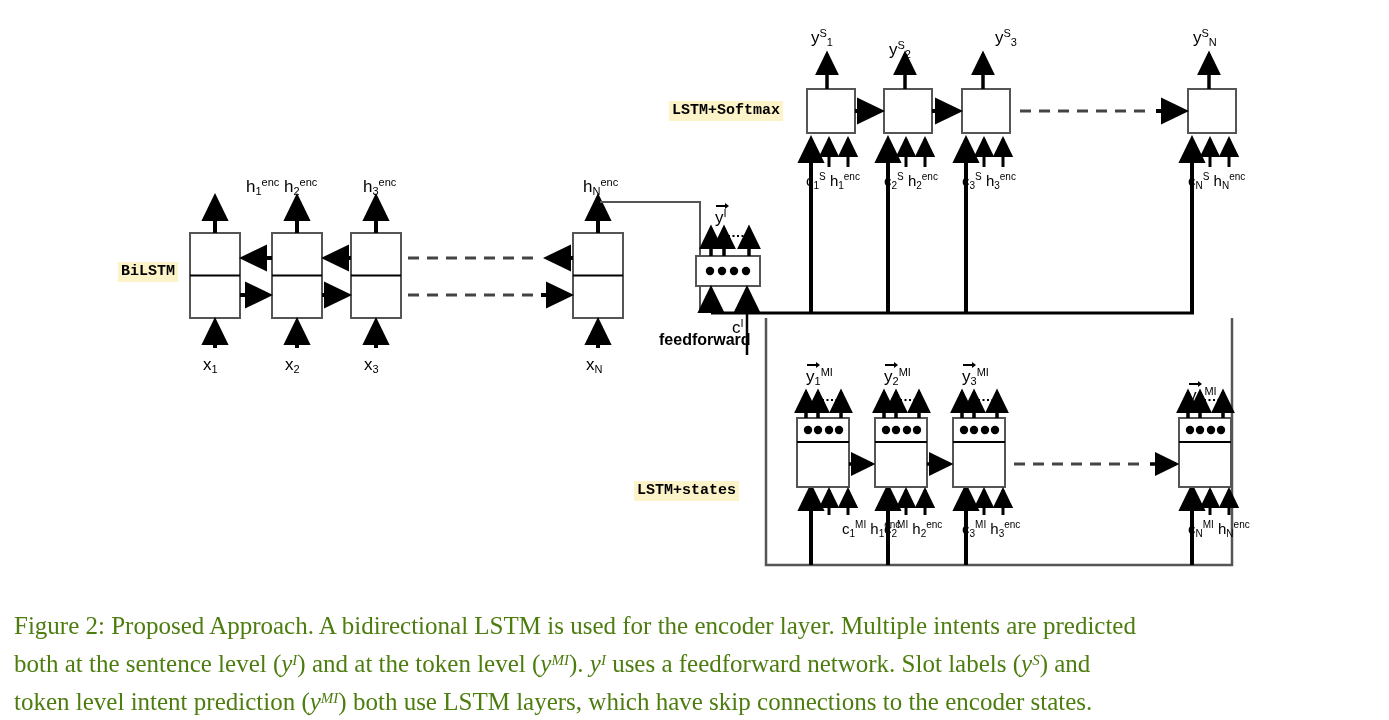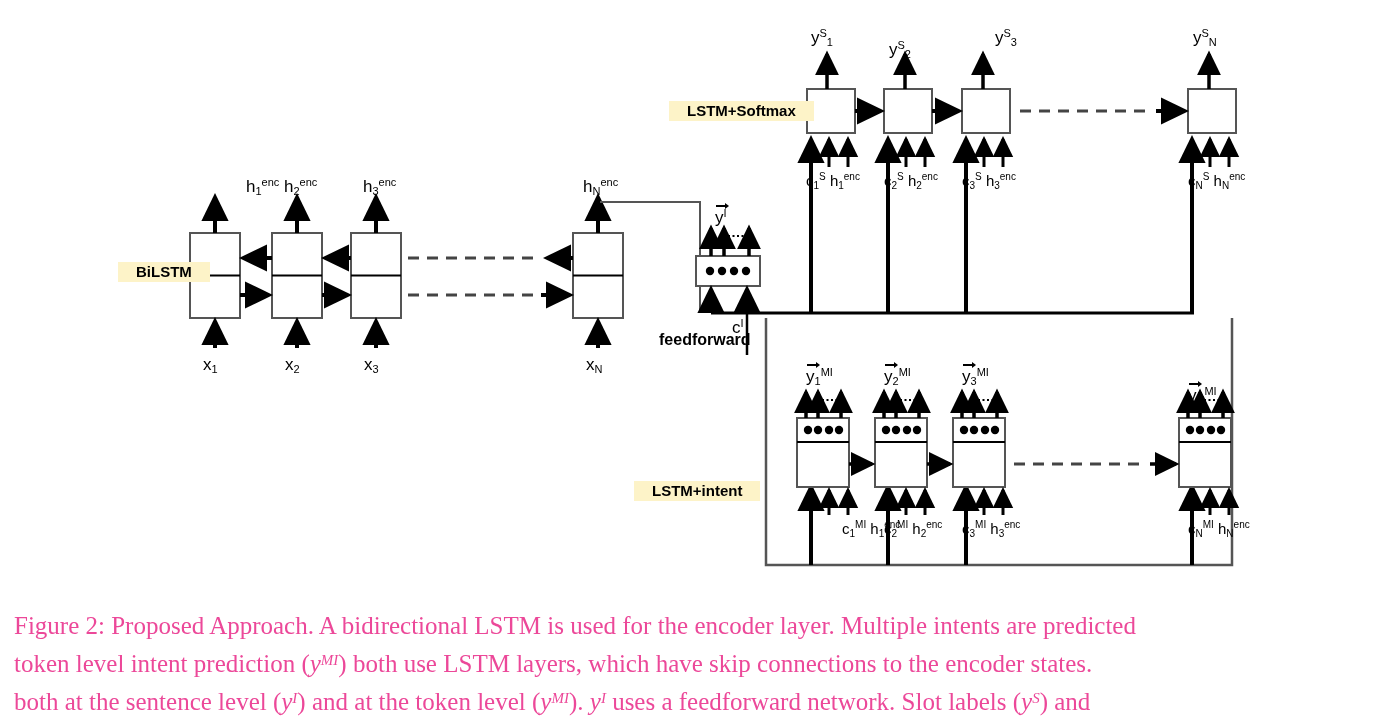--- a/index.html
+++ b/index.html
@@ -1,33 +1,33 @@
 <!DOCTYPE html>
 <html><head>
 <meta charset="utf-8">
 <style>
   html,body{margin:0;padding:0;background:#ffffff;}
   body{width:1389px;height:720px;position:relative;overflow:hidden;
        font-family:"Liberation Sans",sans-serif;color:#000;}
   #stage{position:absolute;left:0;top:0;width:1389px;height:720px;}
   svg#fig{position:absolute;left:0;top:0;width:1389px;height:600px;}
   .hl{position:absolute;background:#fdf3c8;font-weight:bold;font-size:15px;
-      line-height:18px;padding:1px 18px;white-space:nowrap;}
+      line-height:18px;padding:1px 3px;white-space:nowrap;font-family:Liberation Mono, monospace;}
   .lbl{position:absolute;white-space:nowrap;font-size:17px;line-height:17px;}
   .lbl .sub{font-size:11px;vertical-align:-3px;}
   .lbl .sup{font-size:11px;vertical-align:6px;}
   .lbl.small{font-size:15px;}
   .lbl.small .sub{font-size:10px;}
   .lbl.small .sup{font-size:10px;}
   .ffname{position:absolute;font-weight:bold;font-size:16px;white-space:nowrap;}
   .vecwrap{position:relative;display:inline-block;}
   .vecbar{position:absolute;left:1px;top:-7px;width:13px;height:8px;}
   .caption{position:absolute;left:14px;top:608px;width:1362px;
            font-family:"Liberation Serif",serif;font-size:25px;line-height:35px;
-           color:#ec4899;text-align:left;}
+           color:#4d7c0f;text-align:left;}
   .caption i{font-family:"Liberation Serif",serif;font-style:italic;}
   .cap-sup{font-size:15px;vertical-align:7px;font-style:italic;}
   .wm{position:absolute;left:1122px;top:643px;width:266px;height:44px;
       opacity:.45;pointer-events:none;}
   .wm span{position:absolute;font-family:"DejaVu Sans",sans-serif;
            color:#8d8d8d;font-size:27px;letter-spacing:2px;top:4px;left:0;}
 </style>
 </head>
 <body>
 
@@ -221,21 +221,21 @@
       <line x1="925" y1="515" x2="925" y2="490" stroke="#000" stroke-width="3" marker-end="url(#ahv)"></line>
       <line x1="984" y1="515" x2="984" y2="490" stroke="#000" stroke-width="3" marker-end="url(#ahv)"></line>
       <line x1="1003" y1="515" x2="1003" y2="490" stroke="#000" stroke-width="3" marker-end="url(#ahv)"></line>
       <line x1="1210" y1="515" x2="1210" y2="490" stroke="#000" stroke-width="3" marker-end="url(#ahv)"></line>
       <line x1="1229" y1="515" x2="1229" y2="490" stroke="#000" stroke-width="3" marker-end="url(#ahv)"></line>
     </g>
   </svg>
 
   <div class="hl" style="left:118px;top:262px;">BiLSTM</div>
   <div class="hl" style="left:669px;top:101px;">LSTM+Softmax</div>
-  <div class="hl" style="left:634px;top:481px;">LSTM+intent</div>
+  <div class="hl" style="left:634px;top:481px;">LSTM+states</div>
   <div class="ffname" style="left:659px;top:331px;">feedforward</div>
 
   <div class="lbl" style="left:203px;top:356px;"><span>x</span><span class="sub">1</span></div>
   <div class="lbl" style="left:285px;top:356px;"><span>x</span><span class="sub">2</span></div>
   <div class="lbl" style="left:364px;top:356px;"><span>x</span><span class="sub">3</span></div>
   <div class="lbl" style="left:586px;top:356px;"><span>x</span><span class="sub">N</span></div>
 
   <div class="lbl" style="left:202px;top:174px;margin-left:44px;"><span>h</span><span class="sub">1</span><span class="sup">enc</span></div>
   <div class="lbl" style="left:284px;top:174px;"><span>h</span><span class="sub">2</span><span class="sup">enc</span></div>
   <div class="lbl" style="left:363px;top:174px;"><span>h</span><span class="sub">3</span><span class="sup">enc</span></div>
@@ -284,18 +284,18 @@
         </svg><span>y</span></span><span class="sub">N</span><span class="sup">MI</span>
   </div>
 
   <div class="lbl small" style="left:806px;top:516px;margin-left:36px;"><span>c</span><span class="sub">1</span><span class="sup">MI</span>&nbsp;<span>h</span><span class="sub">1</span><span class="sup">enc</span></div>
   <div class="lbl small" style="left:884px;top:516px;"><span>c</span><span class="sub">2</span><span class="sup">MI</span>&nbsp;<span>h</span><span class="sub">2</span><span class="sup">enc</span></div>
   <div class="lbl small" style="left:962px;top:516px;"><span>c</span><span class="sub">3</span><span class="sup">MI</span>&nbsp;<span>h</span><span class="sub">3</span><span class="sup">enc</span></div>
   <div class="lbl small" style="left:1188px;top:516px;"><span>c</span><span class="sub">N</span><span class="sup">MI</span>&nbsp;<span>h</span><span class="sub">N</span><span class="sup">enc</span></div>
 
   <div class="caption">
     <div><span>Figure 2: Proposed Approach. A bidirectional LSTM is used for the encoder layer. Multiple intents are predicted</span></div>
+    <div><span>both at the sentence level (</span><i>y</i><span class="cap-sup">I</span><span>) and at the token level (</span><i>y</i><span class="cap-sup">MI</span><span>). </span><i>y</i><span class="cap-sup">I</span><span> uses a feedforward network. Slot labels (</span><i>y</i><span class="cap-sup">S</span><span>) and</span></div>
     <div><span>token level intent prediction (</span><i>y</i><span class="cap-sup">MI</span><span>) both use LSTM layers, which have skip connections to the encoder states.</span></div>
-    <div><span>both at the sentence level (</span><i>y</i><span class="cap-sup">I</span><span>) and at the token level (</span><i>y</i><span class="cap-sup">MI</span><span>). </span><i>y</i><span class="cap-sup">I</span><span> uses a feedforward network. Slot labels (</span><i>y</i><span class="cap-sup">S</span><span>) and</span></div>
   </div>
 
 
 </div>
 
 </body></html>

